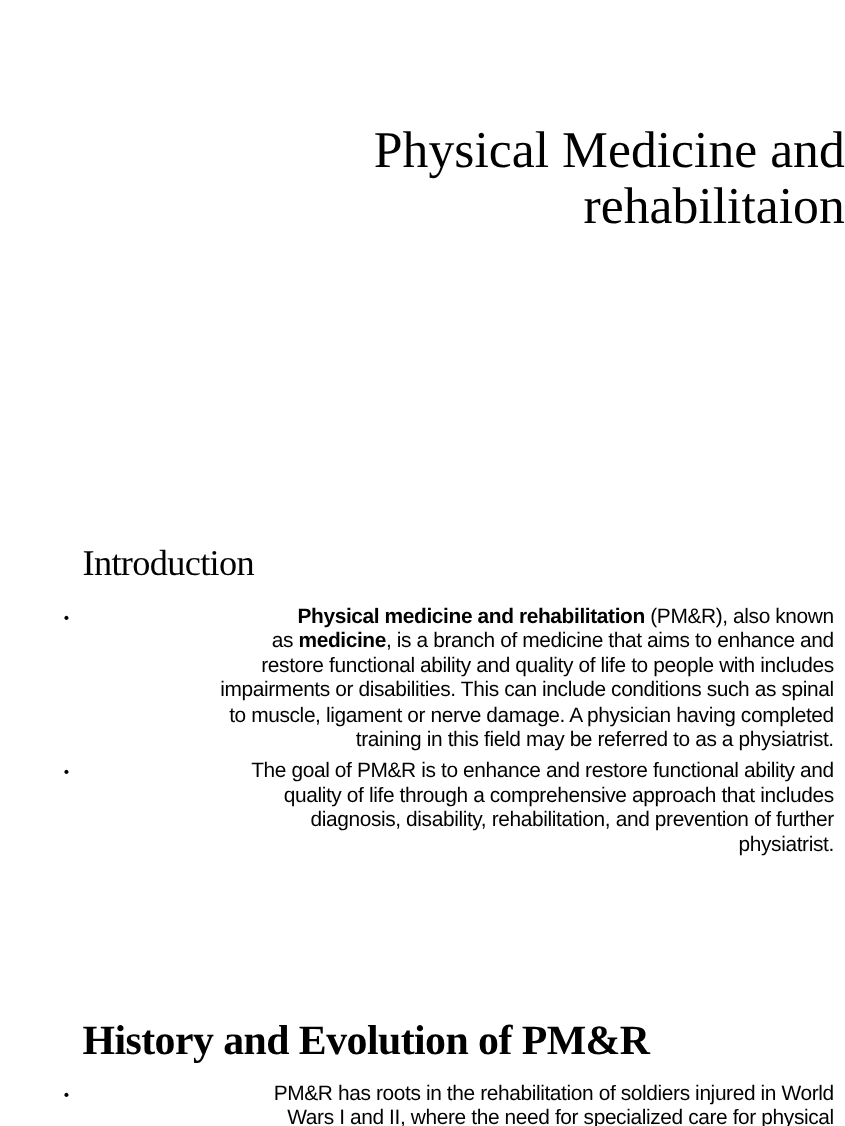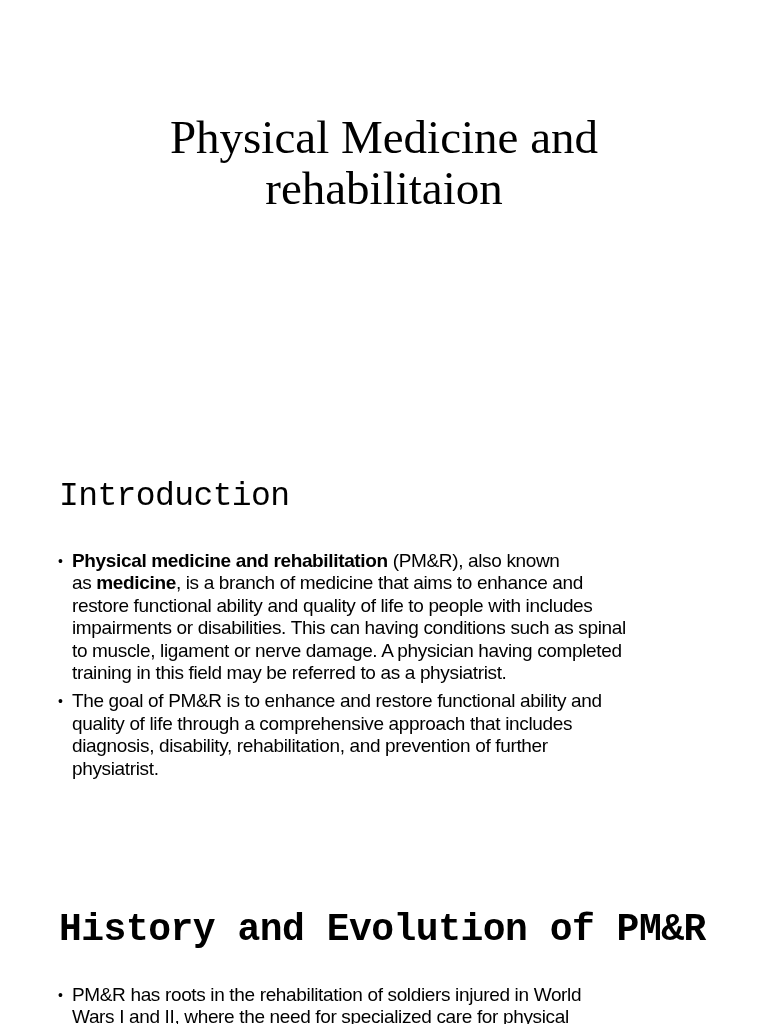--- a/index.html
+++ b/index.html
@@ -19,33 +19,33 @@
       width: 768px;
       height: 1024px;
       overflow: hidden;
       background: #ffffff;
     }
     .title {
       position: absolute;
       left: 0;
       top: 112px;
       width: 768px;
-      text-align: center;
+      text-align: right;
       font-family: "Liberation Serif", serif;
       font-size: 47px;
       line-height: 51px;
       font-weight: normal;
       margin: 0;
     }
     .title span { display: block; }
     .section-heading {
       position: absolute;
       left: 59px;
-      margin: 0;
-      font-family: Liberation Mono, monospace;
+      margin: 16px;
+      font-family: Liberation Serif, serif;
       font-weight: normal;
       white-space: nowrap;
       text-align: right;
     }
     .h-intro {
       top: 477px;
       font-size: 33px;
       line-height: 40px;
       letter-spacing: -0.6px;
     }
@@ -72,21 +72,21 @@
       position: relative;
       padding-left: 14px;
       margin: 0 0 6px 0;
     }
     .bullets li .dot {
       position: absolute;
       left: 0;
       top: 0;
       font-size: 14px;
     }
-    .bullets li .line { display: block; white-space: nowrap; }
+    .bullets li .line { display: block; white-space: nowrap; text-align: right; }
     .b-intro { top: 550px; }
     .b-history { top: 984px; }
     b { font-weight: bold; }
   </style>
 </head>
 <body>
 
 <div class="page">
 
   <h1 class="title">
@@ -95,21 +95,21 @@
   </h1>
 
   <h2 class="section-heading h-intro">Introduction</h2>
 
   <ul class="bullets b-intro">
     <li>
       <span class="dot">•</span>
       <span class="line"><b>Physical medicine and rehabilitation</b><span> (PM&amp;R), also known</span></span>
       <span class="line"><span>as </span> <b>medicine</b><span>, is a branch of medicine that aims to enhance and</span></span>
       <span class="line">restore functional ability and quality of life to people with includes</span>
-      <span class="line">impairments or disabilities. This can having conditions such as spinal</span>
+      <span class="line">impairments or disabilities. This can include conditions such as spinal</span>
       <span class="line">to muscle, ligament or nerve damage. A physician having completed</span>
       <span class="line">training in this field may be referred to as a physiatrist.</span>
     </li>
     <li>
       <span class="dot">•</span>
       <span class="line">The goal of PM&amp;R is to enhance and restore functional ability and</span>
       <span class="line">quality of life through a comprehensive approach that includes</span>
       <span class="line">diagnosis, disability, rehabilitation, and prevention of further</span>
       <span class="line">physiatrist.</span>
     </li>

